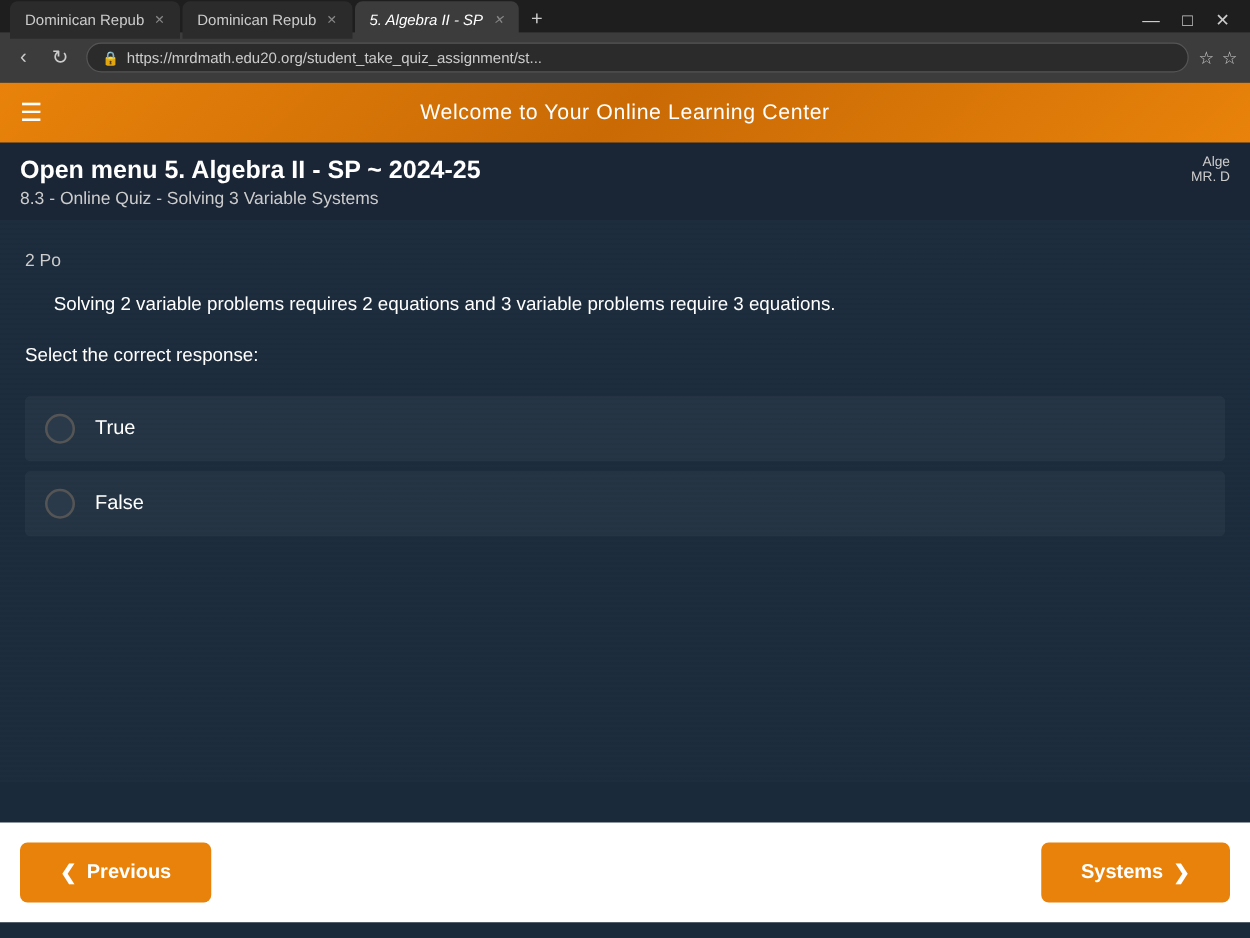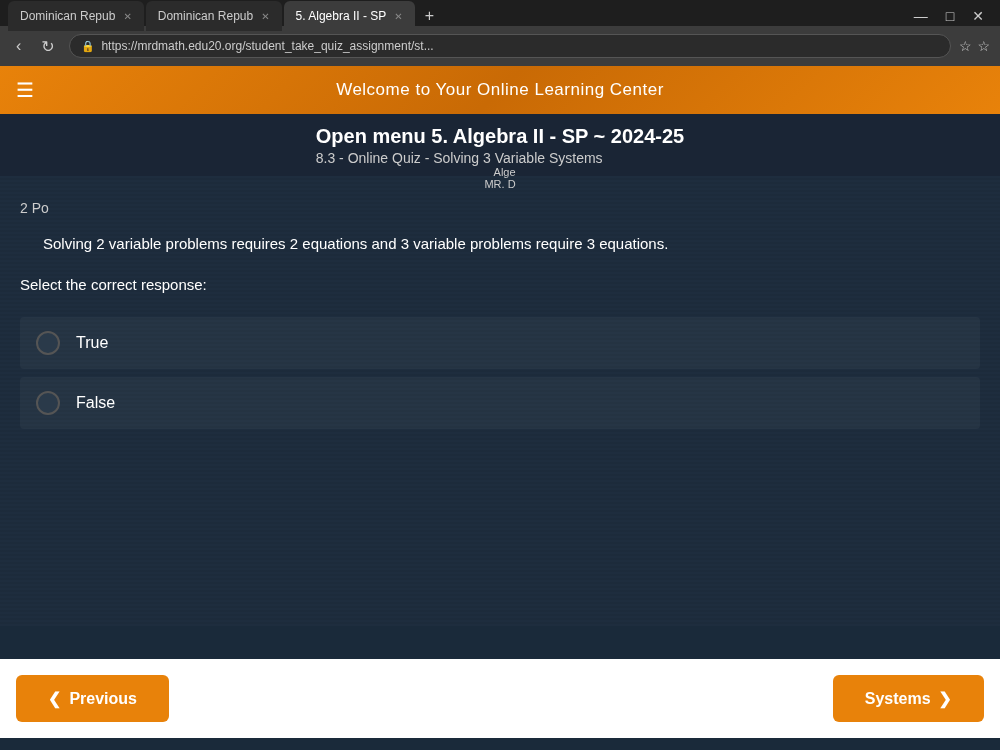--- a/index.html
+++ b/index.html
@@ -37,20 +37,21 @@
       gap: 8px;
       height: 30px;
       max-width: 180px;
       overflow: hidden;
       white-space: nowrap;
     }
 
     .tab.active {
       background: #3c3c3c;
       color: #fff;
+      font-style: italic;
     }
 
     .tab-close {
       font-size: 10px;
       color: #888;
       cursor: pointer;
       flex-shrink: 0;
     }
 
     .tab-new {
@@ -137,24 +138,22 @@
       font-size: 17px;
       font-weight: normal;
       letter-spacing: 0.5px;
     }
 
     
     .quiz-nav {
       background: #1a2535;
       padding: 10px 16px;
       display: flex;
-      align-items: center;
       justify-content: space-between;
       height: 62px;
-      flex-direction: column;
     }
 
     .quiz-nav-left {}
 
     .quiz-course-title {
       color: #fff;
       font-size: 20px;
       font-weight: bold;
       line-height: 1.2;
     }

